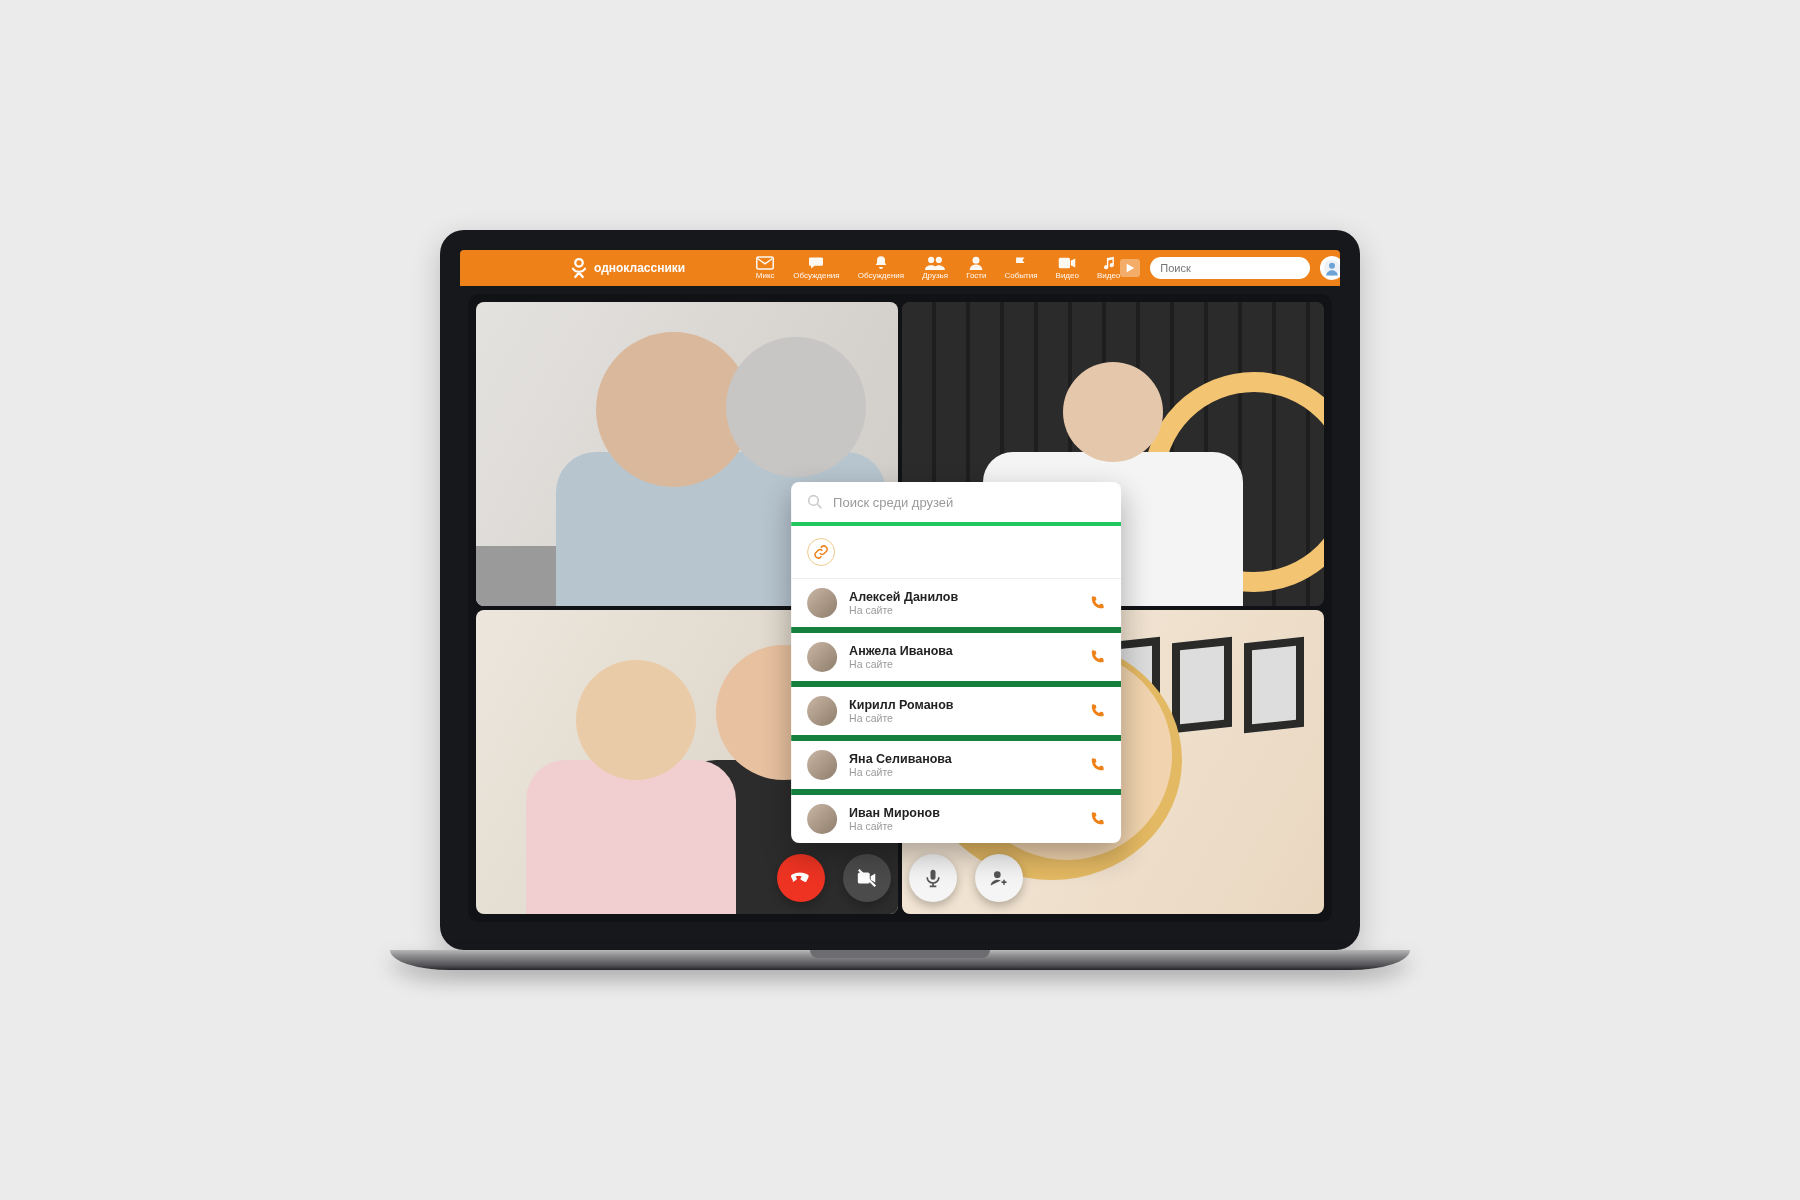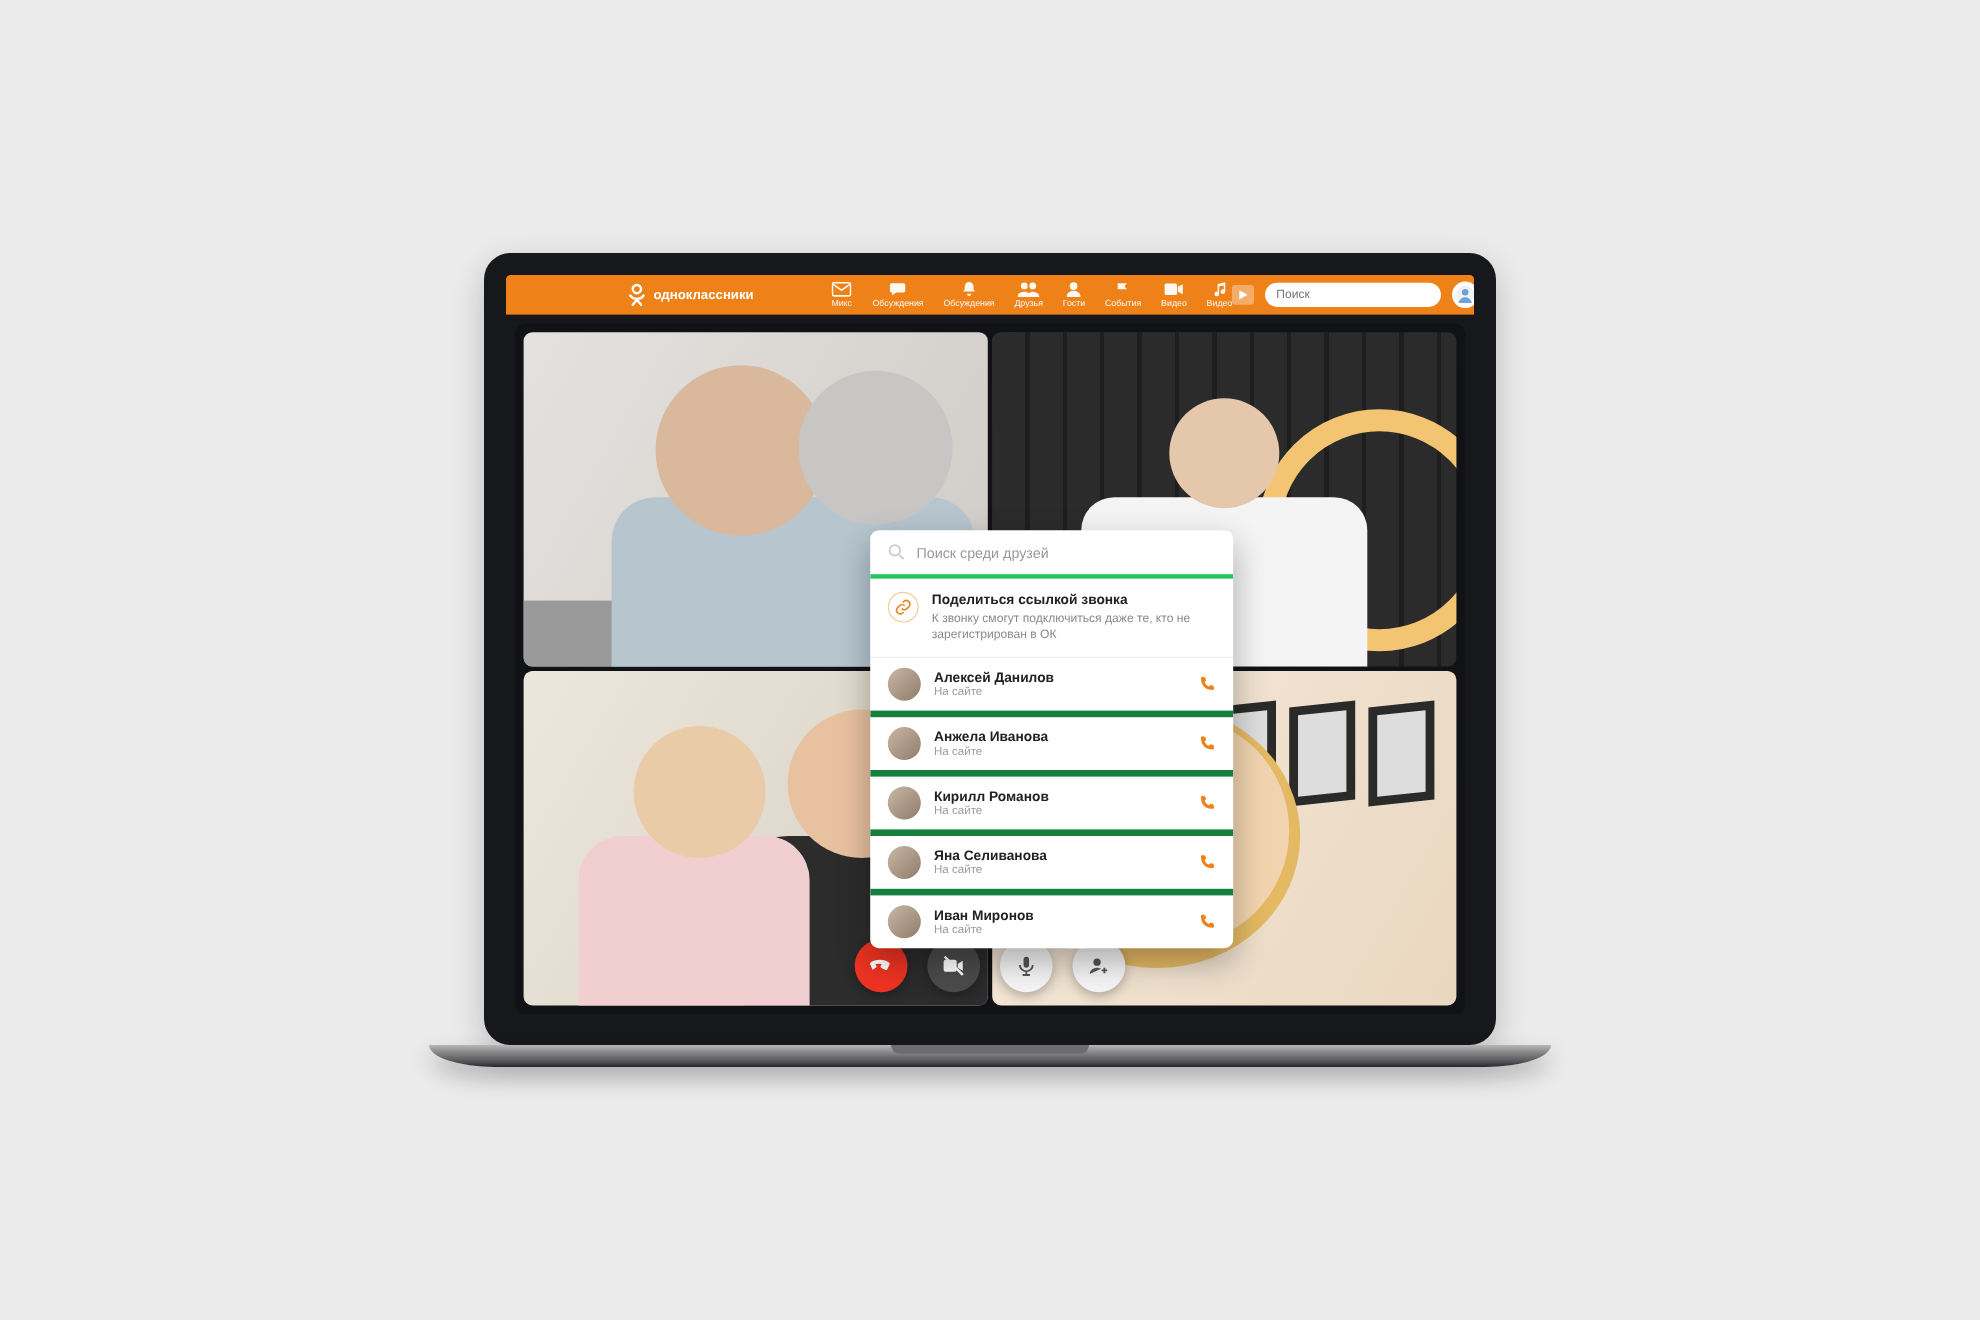--- a/index.html
+++ b/index.html
@@ -317,24 +317,20 @@
                 <path d="M13 13l5 5"></path>
               </svg>
             <span class="pop-search-text">Поиск среди друзей</span>
           </div>
           <div class="pop-share">
             <span class="share-ic">
               <svg viewBox="0 0 24 24" width="16" height="16" fill="none" stroke="#ef8119" stroke-width="2.2">
                   <path d="M10 14a5 5 0 007 0l3-3a5 5 0 00-7-7l-1.5 1.5M14 10a5 5 0 00-7 0l-3 3a5 5 0 007 7l1.5-1.5"></path>
                 </svg>
             </span>
-            <div>
-              <div class="share-title">Поделиться ссылкой звонка</div>
-              <div class="share-sub">К звонку смогут подключиться даже те, кто не зарегистрирован в ОК</div>
-            </div>
           </div>
           <div id="friends-list">
               <div class="friend">
                 <div class="av"></div>
                 <div class="info">
                   <div class="nm">Алексей Данилов</div>
                   <div class="st">На сайте</div>
                 </div>
                 <span class="call">
                   <svg viewBox="0 0 24 24" width="16" height="16" fill="#ef8119">

